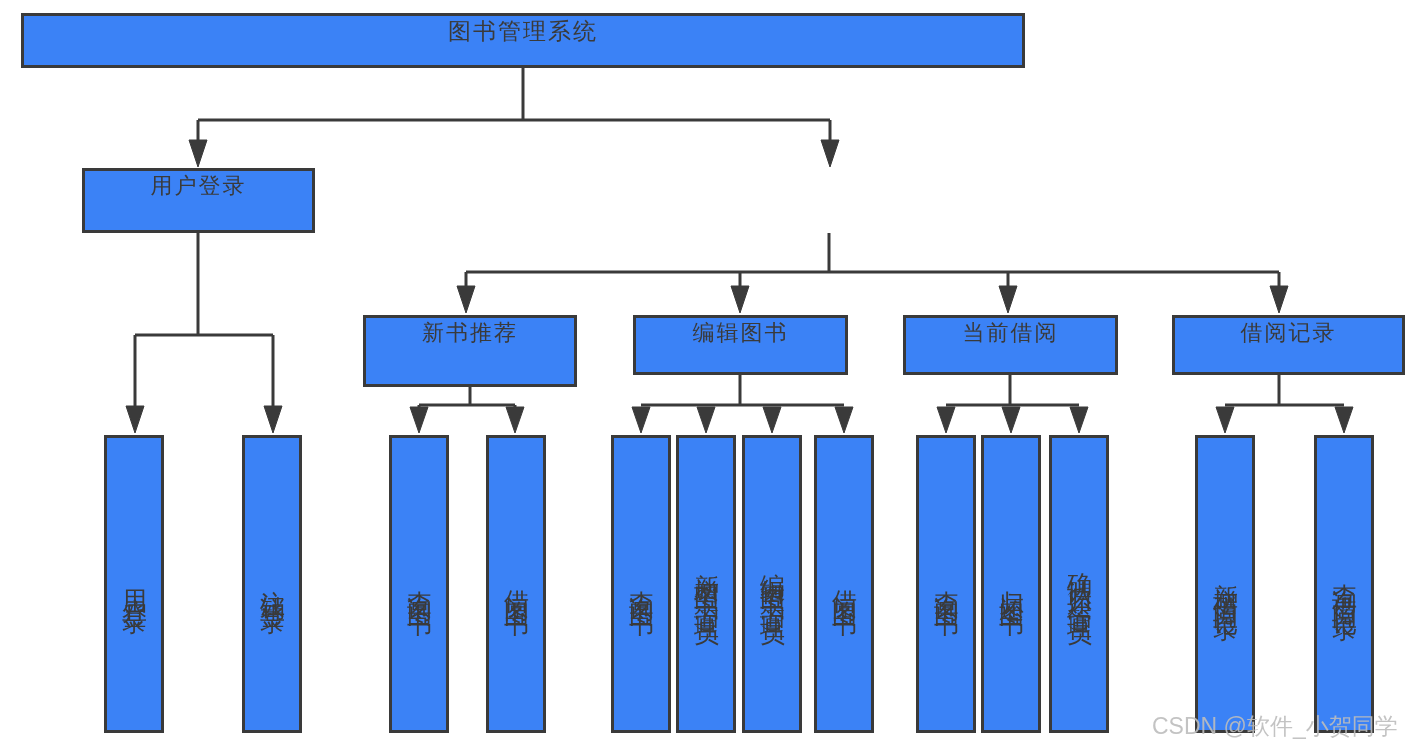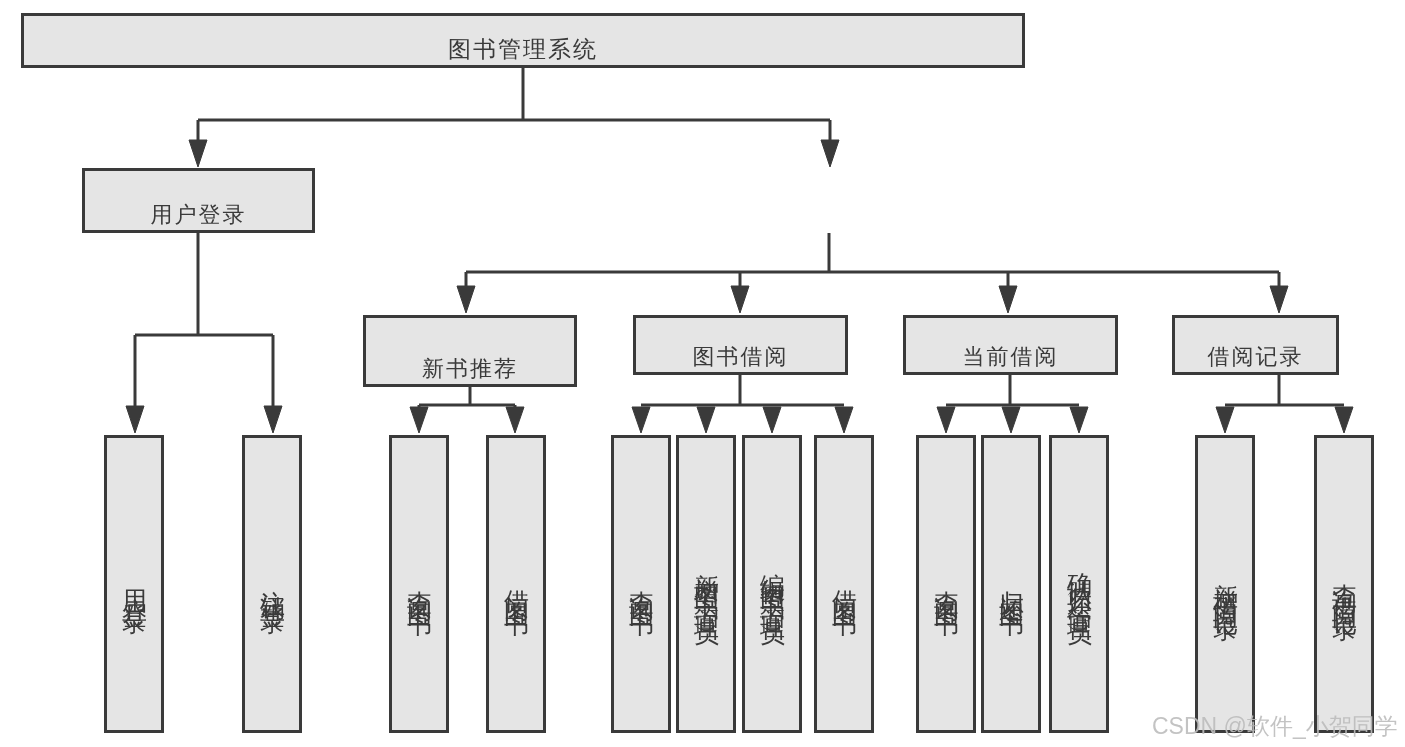--- a/index.html
+++ b/index.html
@@ -17,22 +17,22 @@
     color:var(--text);
     overflow:hidden;
   }
   svg.connectors{position:absolute;left:0;top:0;z-index:1;}
   svg.connectors line{stroke:var(--line);stroke-width:3;}
   svg.connectors polygon{fill:var(--line);stroke:var(--line);stroke-width:1;}
   .node{
     position:absolute;
     box-sizing:border-box;
     border:3px solid var(--line);
-    background:#e5e5e5;
-    display:flex;align-items:flex-end;justify-content:center;
+    background:#3b82f6;
+    display:flex;align-items:flex-start;justify-content:center;
     z-index:2;
   }
   .hnode{font-size:22px;letter-spacing:2px;}
   .root{font-size:23px;}
   .leaf{
     writing-mode:vertical-rl;
     text-orientation:mixed;
     text-align:center;
     font-size:25px;
     letter-spacing:7px;
@@ -112,26 +112,26 @@
   </div>
 
   <div class="node hnode" style="left:82px;top:168px;width:233px;height:65px;">
     <span>用户登录</span>
   </div>
 
   <div class="node hnode" style="left:363px;top:315px;width:214px;height:72px;">
     <span>新书推荐</span>
   </div>
   <div class="node hnode" style="left:633px;top:315px;width:215px;height:60px;">
-    <span>图书借阅</span>
+    <span>编辑图书</span>
   </div>
   <div class="node hnode" style="left:903px;top:315px;width:215px;height:60px;font-family:Liberation Serif, serif;">
     <span>当前借阅</span>
   </div>
-  <div class="node hnode" style="left:1172px;top:315px;width:167px;height:60px;">
+  <div class="node hnode" style="left:1172px;top:315px;width:233px;height:60px;">
     <span>借阅记录</span>
   </div>
 
   <div class="node leaf" style="left:104px;top:435px;width:60px;height:298px;">
     <span>用户登录</span>
   </div>
   <div class="node leaf" style="left:242px;top:435px;width:60px;height:298px;">
     <span>注销登录</span>
   </div>
 

